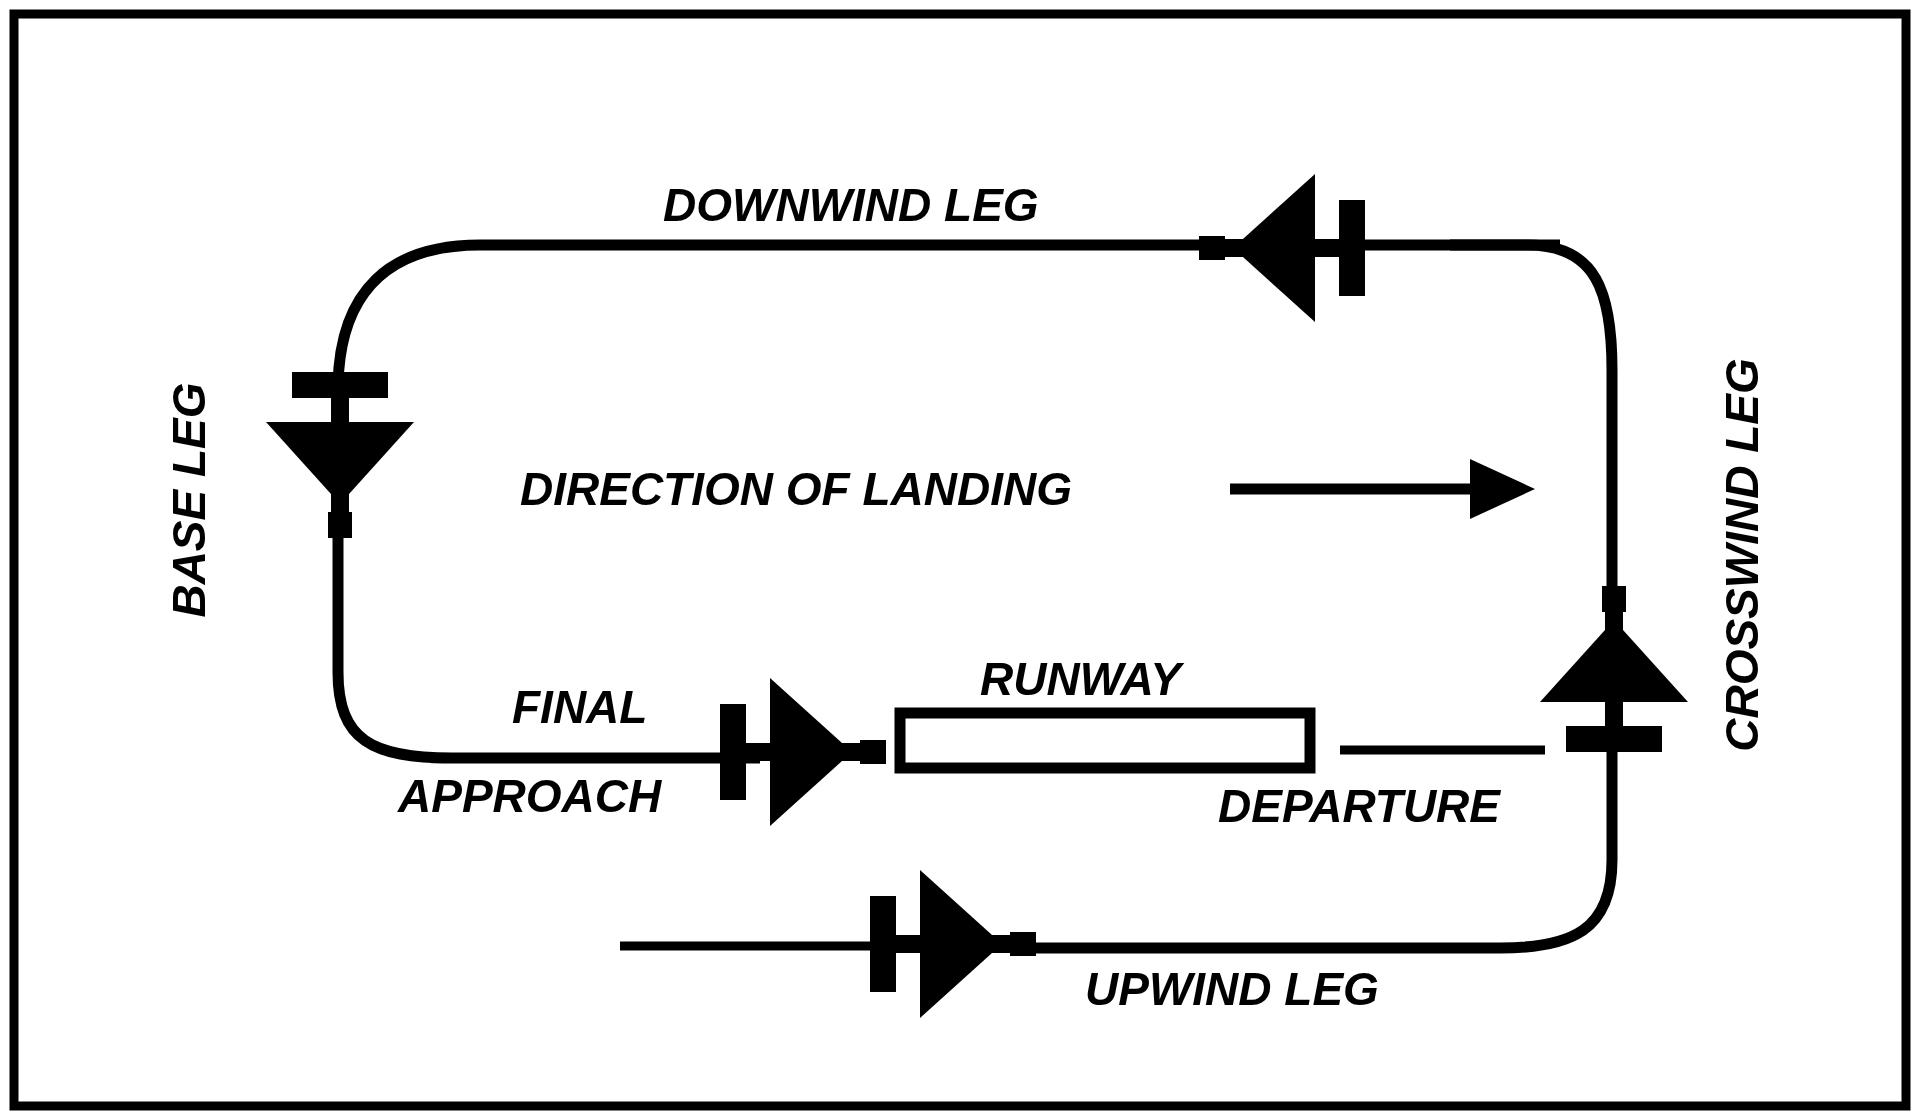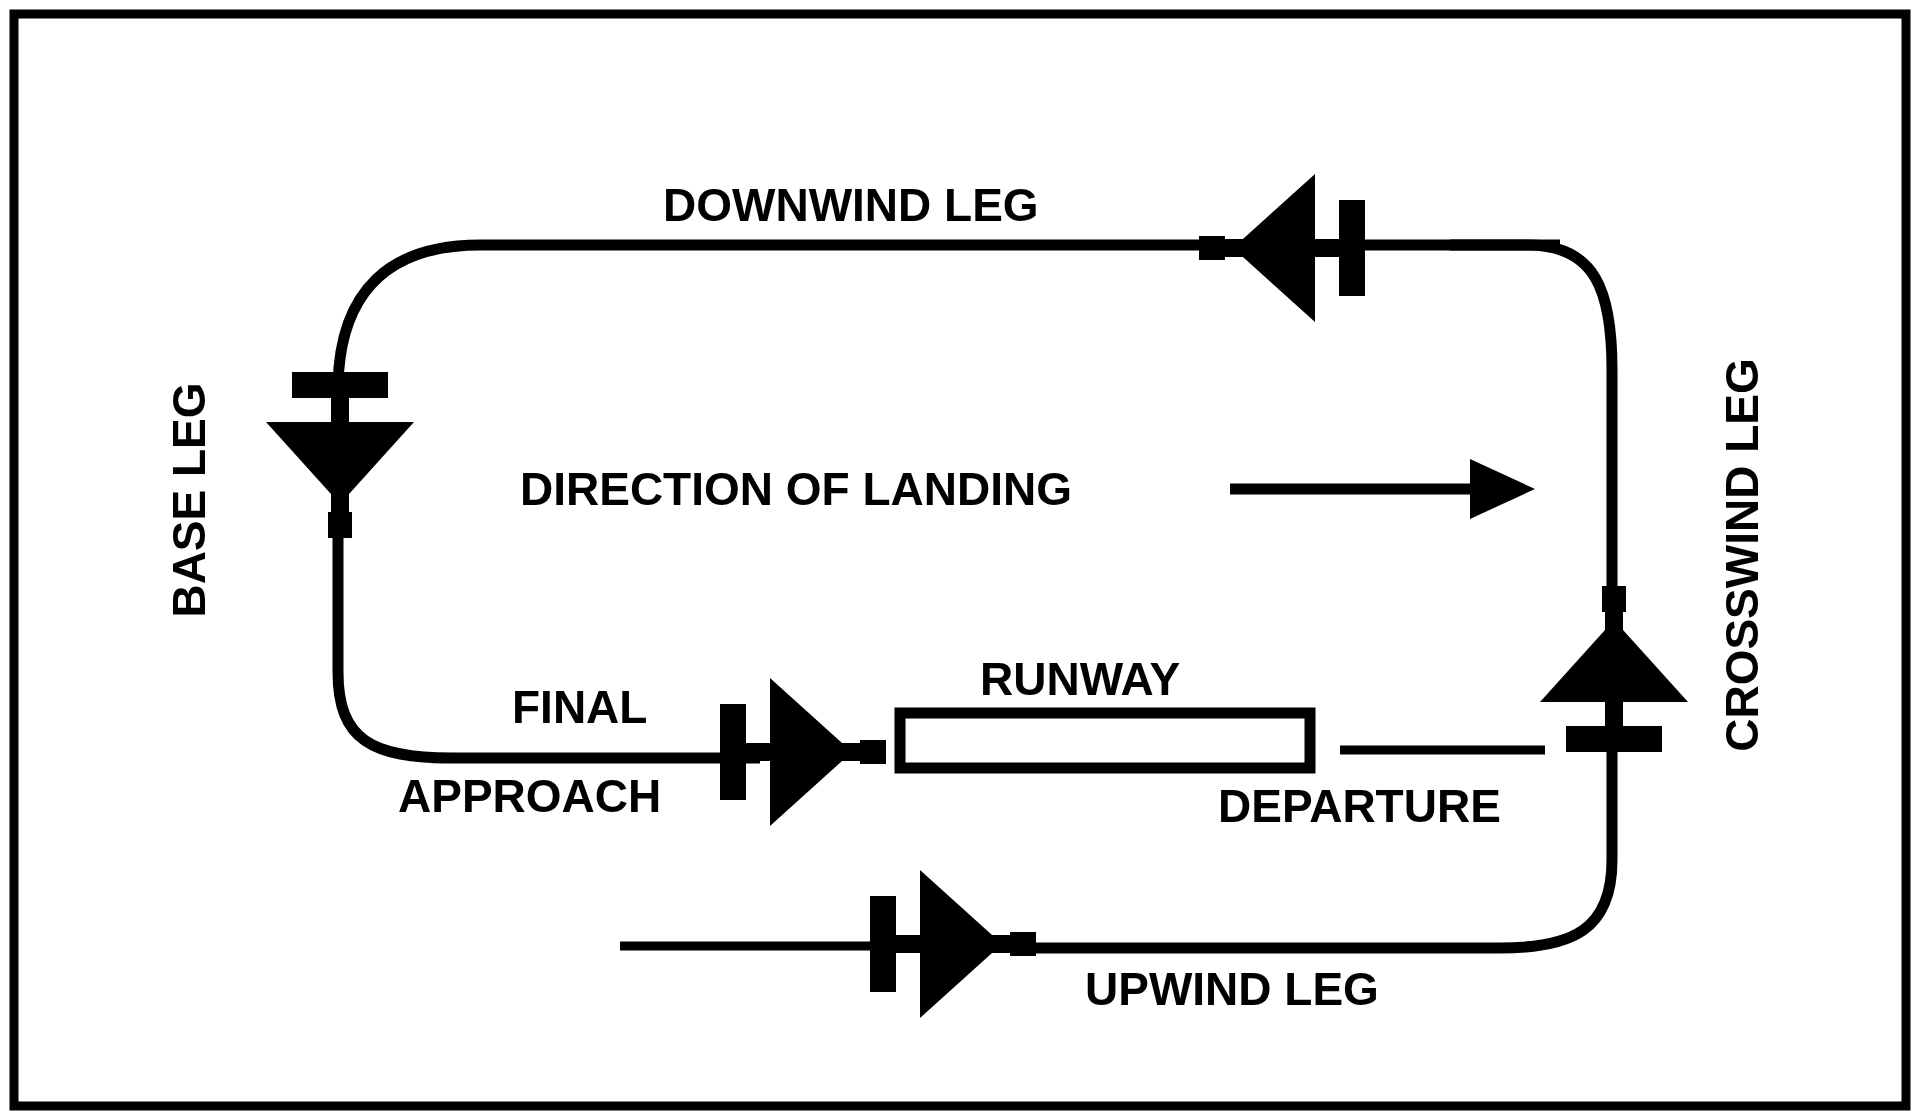--- a/index.html
+++ b/index.html
@@ -11,20 +11,21 @@
     width: 1920px;
     height: 1120px;
     font-family: "Liberation Sans", sans-serif;
     overflow: hidden;
   }
   #diagram-root {
     position: relative;
     width: 1920px;
     height: 1120px;
     background: #ffffff;
+    font-style: italic;
   }
   svg.pattern-svg {
     display: block;
     width: 1920px;
     height: 1120px;
   }
   .dg-label {
     font-family: "Liberation Sans", sans-serif;
     font-weight: bold;
     fill: #000000;

